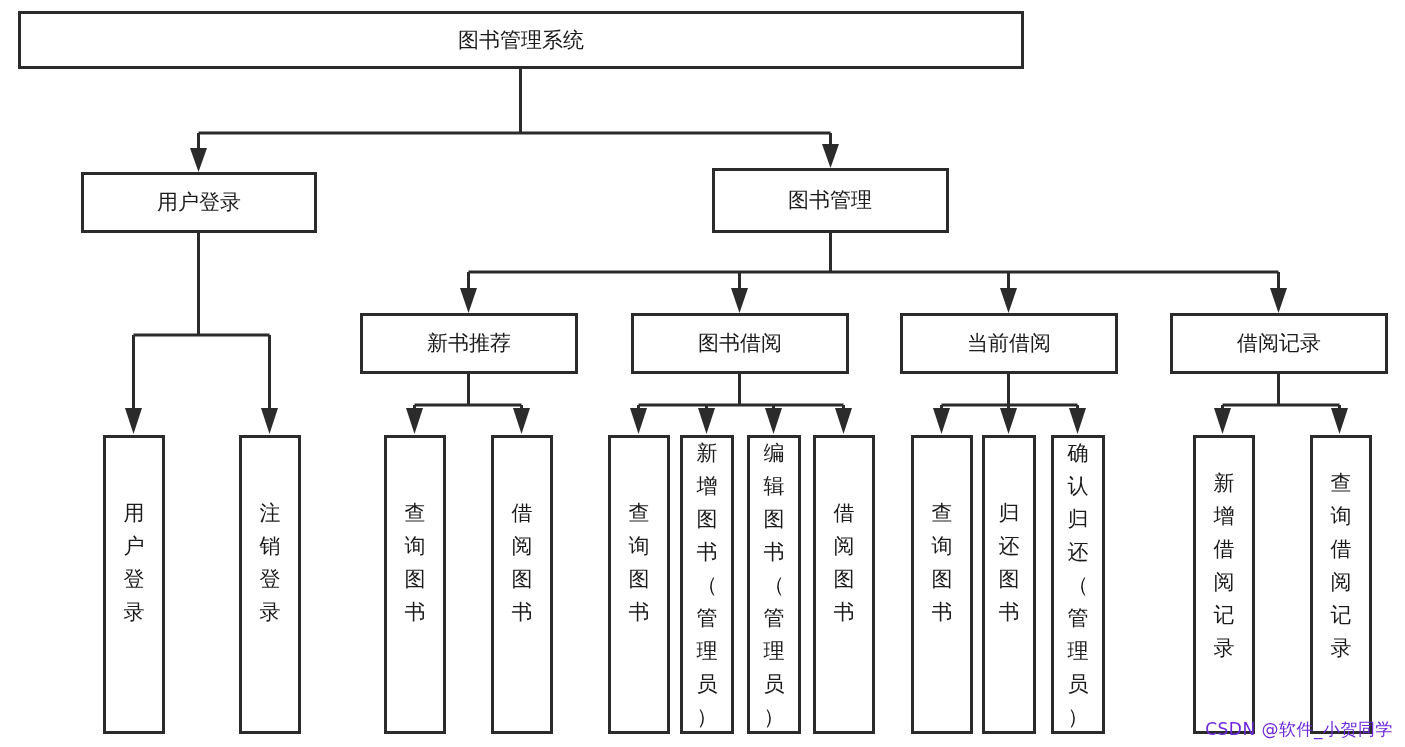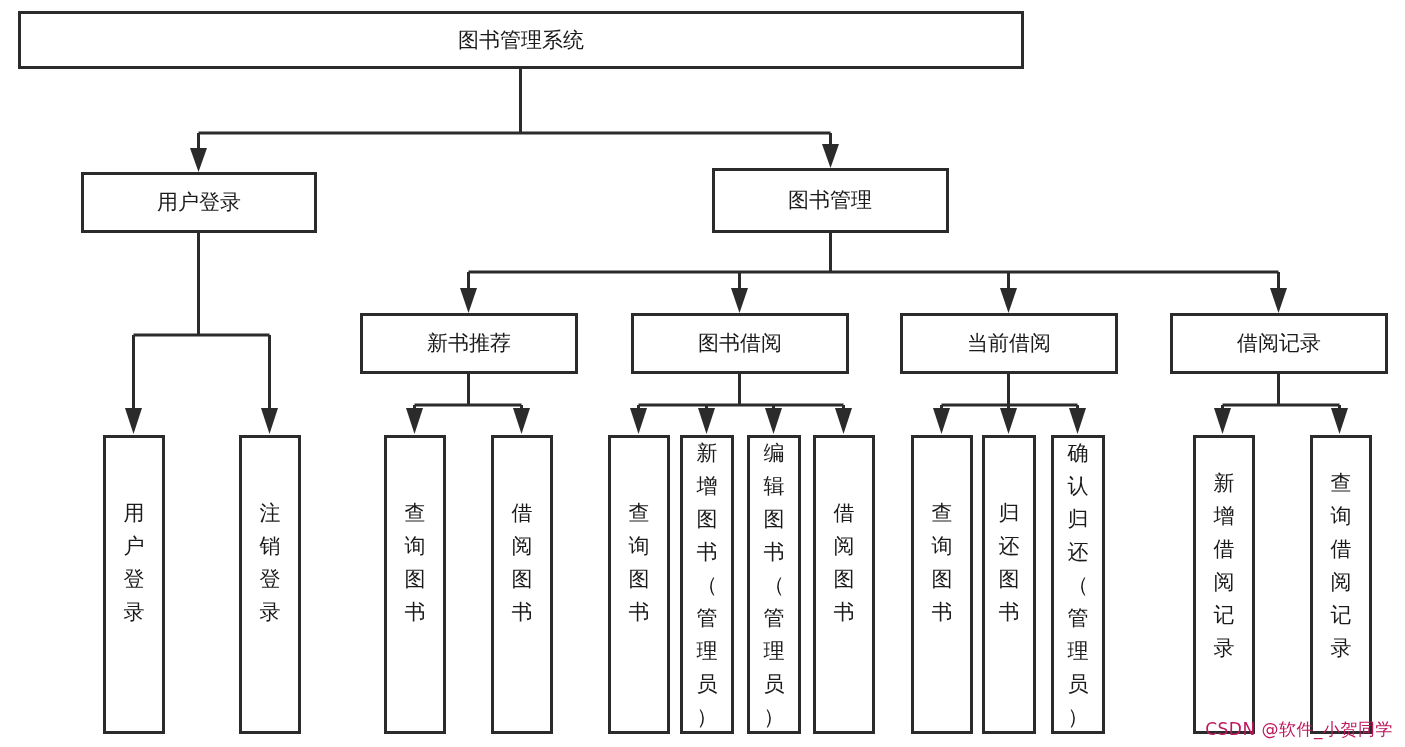--- a/index.html
+++ b/index.html
@@ -54,21 +54,21 @@
     font-size: 21px;
     fill: #1a1a1a;
     text-anchor: middle;
   }
   .watermark {
     position: absolute;
     right: 12px;
     bottom: 6px;
     font-family: "DejaVu Sans", "Liberation Sans", sans-serif;
     font-size: 17px;
-    color: #be185d;
+    color: #6d28d9;
     white-space: nowrap;
     letter-spacing: 0.5px;
   }
 </style>
 </head>
 <body>
 
 <div id="diagram-root">
 
   <svg id="flow" viewBox="0 0 1405 747" xmlns="http://www.w3.org/2000/svg">

